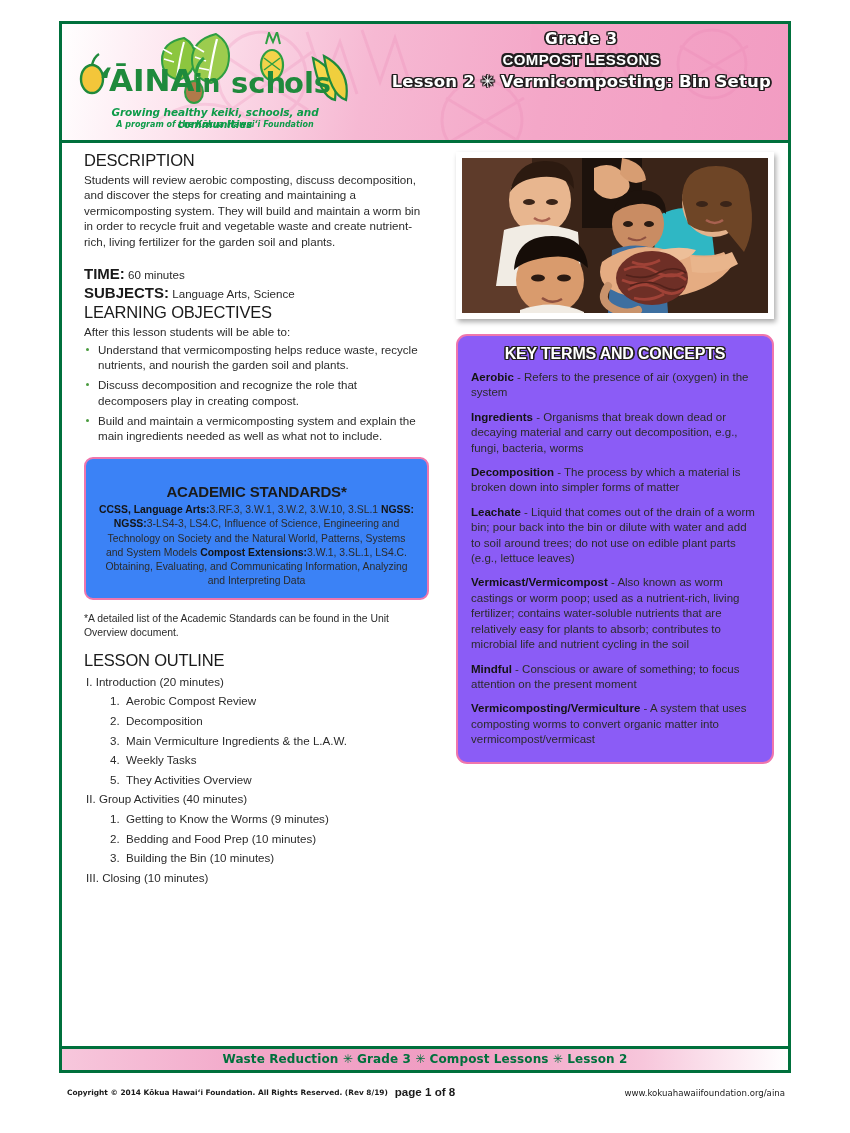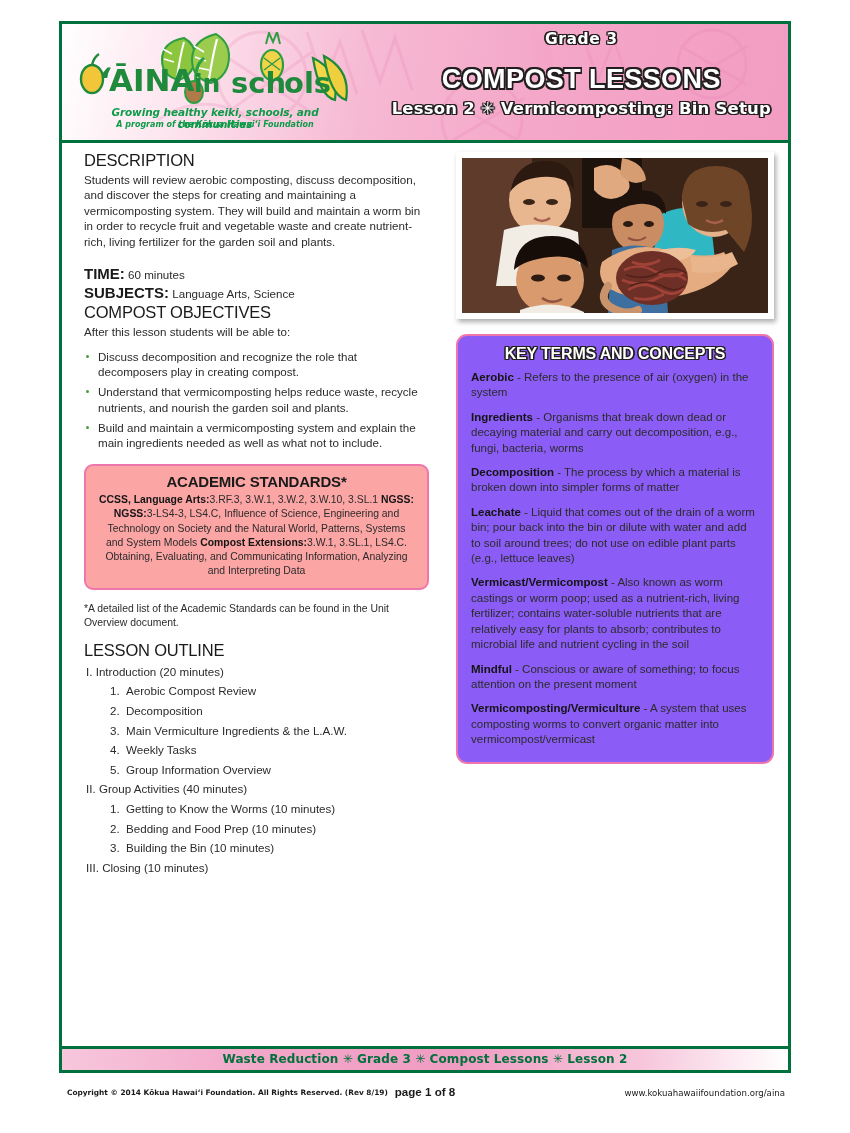--- a/index.html
+++ b/index.html
@@ -14,21 +14,21 @@
   
   .header{position:absolute;left:0;top:0;width:726px;height:116px;
           background:linear-gradient(100deg,#ffffff 0%,#fde4ee 17%,#f6b9d3 42%,#f4a7c8 66%,#f29cc2 100%);
           border-bottom:3px solid #00703c;overflow:hidden;}
   .hdr-art{position:absolute;inset:0;opacity:.40;}
   .hdr-right{position:absolute;right:17px;top:6px;text-align:center;}
   .h-grade{font-size:15.5px;font-weight:bold;letter-spacing:.6px;color:#ffffff;
            font-family:"DejaVu Sans",sans-serif;
            text-shadow:-1.4px 0 #231f20,1.4px 0 #231f20,0 -1.4px #231f20,0 1.4px #231f20,
                        -1.4px -1.4px #231f20,1.4px -1.4px #231f20,-1.4px 1.4px #231f20,1.4px 1.4px #231f20;}
-  .h-title{font-size:27px;font-weight:bold;letter-spacing:.4px;color:#ffffff;margin-top:16px;
+  .h-title{font-size:15px;font-weight:bold;letter-spacing:.4px;color:#ffffff;margin-top:3px;
            font-family:"Liberation Sans",sans-serif;
            text-shadow:-1.6px 0 #231f20,1.6px 0 #231f20,0 -1.6px #231f20,0 1.6px #231f20,
                        -1.6px -1.6px #231f20,1.6px -1.6px #231f20,-1.6px 1.6px #231f20,1.6px 1.6px #231f20;}
   .h-sub{font-size:16.5px;font-weight:bold;color:#ffffff;margin-top:4px;
          font-family:"DejaVu Sans",sans-serif;letter-spacing:.2px;
          text-shadow:-1.4px 0 #231f20,1.4px 0 #231f20,0 -1.4px #231f20,0 1.4px #231f20,
                      -1.4px -1.4px #231f20,1.4px -1.4px #231f20,-1.4px 1.4px #231f20,1.4px 1.4px #231f20;}
 
   
   .logo{position:absolute;left:14px;top:8px;width:275px;height:108px;}
@@ -44,30 +44,30 @@
 
   h2.sec{font-family:"Liberation Sans",sans-serif;font-weight:normal;font-size:16.5px;
          letter-spacing:-.2px;margin:0 0 2px 0;color:#1a1a1a;}
   .body-txt{font-size:11.6px;line-height:15.4px;color:#2b2b2b;margin:0;}
 
   .meta{margin-top:16px;}
   .meta-row{font-size:11.6px;line-height:18px;color:#2b2b2b;}
   .meta-row b{font-family:"Liberation Sans",sans-serif;font-size:15px;font-weight:bold;color:#1a1a1a;}
 
   .obj-head{margin-top:15px;}
-  .obj-intro{font-size:11.6px;line-height:15px;margin:0 0 10px 0;color:#2b2b2b;}
+  .obj-intro{font-size:11.6px;line-height:15px;margin:0 0 3px 0;color:#2b2b2b;}
   ul.obj{list-style:none;margin:0;padding:0;}
   ul.obj li{position:relative;padding-left:14px;font-size:11.6px;line-height:15.2px;
             margin-bottom:5px;color:#2b2b2b;}
   ul.obj li:before{content:"";position:absolute;left:2px;top:6px;width:3px;height:3px;
                    background:#4a9b3f;border-radius:50%;}
 
   
   .std-box{margin-top:14px;border:2.5px solid #ef76ad;border-radius:9px;
-           background:#fca5a5;padding:7px 12px 10px 12px;box-sizing:border-box;}
+           background:#3b82f6;padding:24px 12px 10px 12px;box-sizing:border-box;}
   .std-title{text-align:center;font-family:"Liberation Sans",sans-serif;font-weight:bold;
              font-size:15px;margin-bottom:3px;color:#1a1a1a;letter-spacing:-.2px;}
   .std-body{text-align:center;font-size:10.4px;line-height:14.2px;color:#2b2b2b;}
   .std-body b{font-weight:bold;color:#141414;}
 
   .footnote{margin-top:12px;font-size:10.4px;line-height:14px;color:#2b2b2b;}
 
   .outline-head{margin-top:17px;}
   .ol-l1{font-size:11.6px;line-height:19.6px;color:#2b2b2b;padding-left:2px;}
   .ol-l2{font-size:11.6px;line-height:19.6px;color:#2b2b2b;padding-left:26px;}
@@ -182,25 +182,25 @@
         <div class="meta-row">
           <b>TIME:</b>
           <span>60 minutes</span>
         </div>
         <div class="meta-row">
           <b>SUBJECTS:</b>
           <span>Language Arts, Science</span>
         </div>
       </div>
 
-      <h2 class="sec obj-head">COMPOST OBJECTIVES</h2>
+      <h2 class="sec obj-head">LEARNING OBJECTIVES</h2>
       <p class="obj-intro">After this lesson students will be able to:</p>
       <ul class="obj">
+        <li>Understand that vermicomposting helps reduce waste, recycle nutrients, and nourish the garden soil and plants.</li>
         <li>Discuss decomposition and recognize the role that decomposers play in creating compost.</li>
-        <li>Understand that vermicomposting helps reduce waste, recycle nutrients, and nourish the garden soil and plants.</li>
         <li>Build and maintain a vermicomposting system and explain the main ingredients needed as well as what not to include.</li>
       </ul>
 
       <div class="std-box">
         <div class="std-title">ACADEMIC STANDARDS*</div>
         <div class="std-body">
           <b>CCSS, Language Arts:</b><span>3.RF.3, 3.W.1, 3.W.2, 3.W.10, 3.SL.1 </span><b>NGSS: NGSS:</b><span>3-LS4-3, LS4.C, Influence of Science, Engineering and Technology on Society and the Natural World, Patterns, Systems and System Models </span><b>Compost Extensions:</b><span>3.W.1, 3.SL.1, LS4.C. Obtaining, Evaluating, and Communicating Information, Analyzing and Interpreting Data</span>
         </div>
       </div>
 
@@ -209,27 +209,27 @@
       <h2 class="sec outline-head">LESSON OUTLINE</h2>
       <div>
         <div class="ol-l1">
           <span>I.</span>
           <span>Introduction (20 minutes)</span>
         </div>
         <div class="ol-l2"><span class="ol-num">1.</span><span>Aerobic Compost Review</span></div>
         <div class="ol-l2"><span class="ol-num">2.</span><span>Decomposition</span></div>
         <div class="ol-l2"><span class="ol-num">3.</span><span>Main Vermiculture Ingredients &amp; the L.A.W.</span></div>
         <div class="ol-l2"><span class="ol-num">4.</span><span>Weekly Tasks</span></div>
-        <div class="ol-l2"><span class="ol-num">5.</span><span>Group Information Overview</span></div>
+        <div class="ol-l2"><span class="ol-num">5.</span><span>They Activities Overview</span></div>
 
         <div class="ol-l1">
           <span>II.</span>
           <span>Group Activities (40 minutes)</span>
         </div>
-        <div class="ol-l2"><span class="ol-num">1.</span><span>Getting to Know the Worms (10 minutes)</span></div>
+        <div class="ol-l2"><span class="ol-num">1.</span><span>Getting to Know the Worms (9 minutes)</span></div>
         <div class="ol-l2"><span class="ol-num">2.</span><span>Bedding and Food Prep (10 minutes)</span></div>
         <div class="ol-l2"><span class="ol-num">3.</span><span>Building the Bin (10 minutes)</span></div>
 
         <div class="ol-l1">
           <span>III.</span>
           <span>Closing (10 minutes)</span>
         </div>
       </div>
     </div>
 

